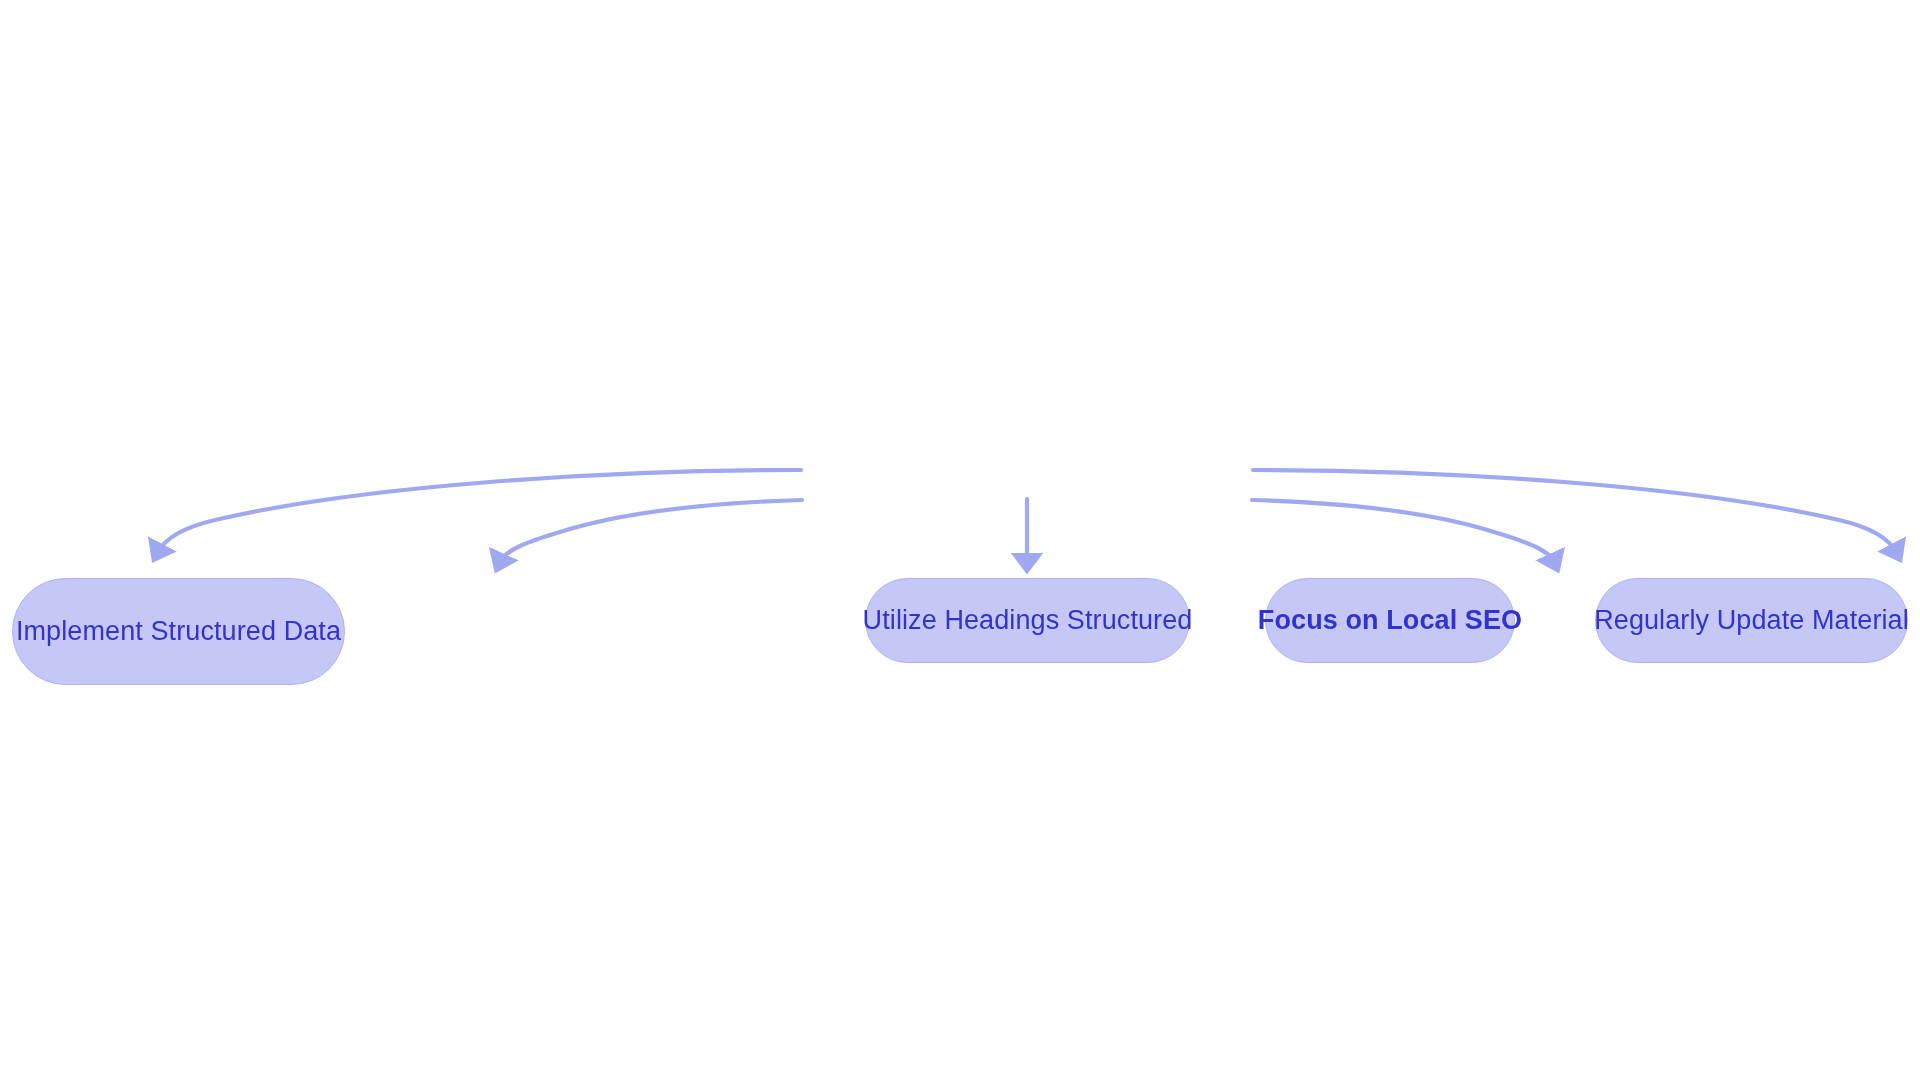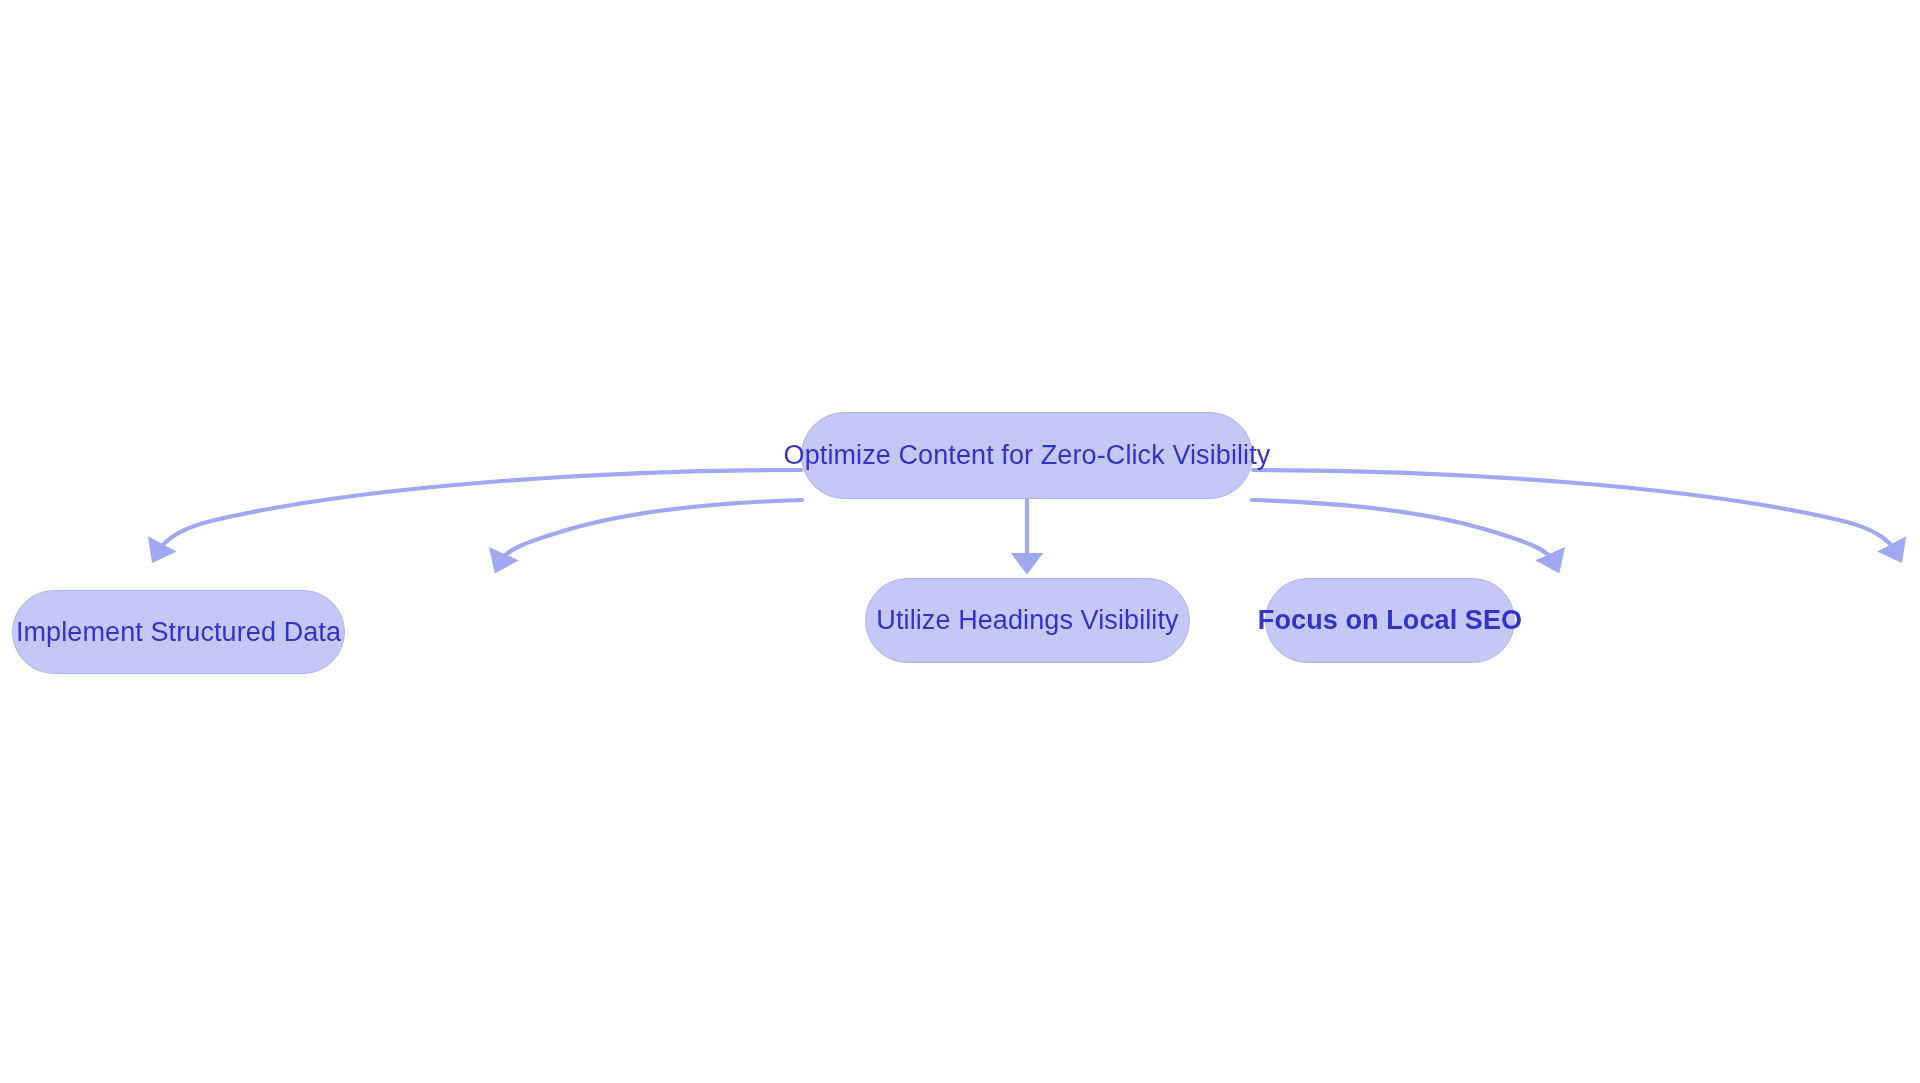--- a/index.html
+++ b/index.html
@@ -69,31 +69,31 @@
 
     <path d="M 802,500 C 700,503 620,513 560,532 C 523,543 505,551 500,562" fill="none" stroke="#9fa8f0" stroke-width="4.2" stroke-linecap="round" marker-end="url(#arrow)"></path>
 
     <path d="M 1027,499 L 1027,562" fill="none" stroke="#9fa8f0" stroke-width="4.2" stroke-linecap="round" marker-end="url(#arrow)"></path>
 
     <path d="M 1252,500 C 1354,503 1434,513 1494,532 C 1531,543 1549,551 1554,562" fill="none" stroke="#9fa8f0" stroke-width="4.2" stroke-linecap="round" marker-end="url(#arrow)"></path>
 
     <path d="M 1253,470 C 1454,470 1694,486 1839,520 C 1869,527 1888,537 1896,552" fill="none" stroke="#9fa8f0" stroke-width="4.2" stroke-linecap="round" marker-end="url(#arrow)"></path>
   </svg>
 
-  <div class="node root-node" style="left:801px; top:412px; width:452px; height:87px;">
-    <span class="node-label">Optimize Content for Zero-Click Visibility</span>
-  </div>
 
-  <div class="node" style="left:12px; top:590px; width:333px; height:84px;">
+  <div class="node" style="left:12px; top:578px; width:333px; height:107px;">
     <span class="node-label">Implement Structured Data</span>
   </div>
 
 
   <div class="node" style="left:865px; top:578px; width:325px; height:85px;">
-    <span class="node-label">Utilize Headings Visibility</span>
+    <span class="node-label">Utilize Headings Structured</span>
   </div>
 
   <div class="node" style="left:1265px; top:578px; width:250px; height:85px;font-weight:bold;">
     <span class="node-label">Focus on Local SEO</span>
   </div>
 
+  <div class="node" style="left:1595px; top:578px; width:313px; height:85px;">
+    <span class="node-label">Regularly Update Material</span>
+  </div>
 
 </div>
 
 </body></html>

